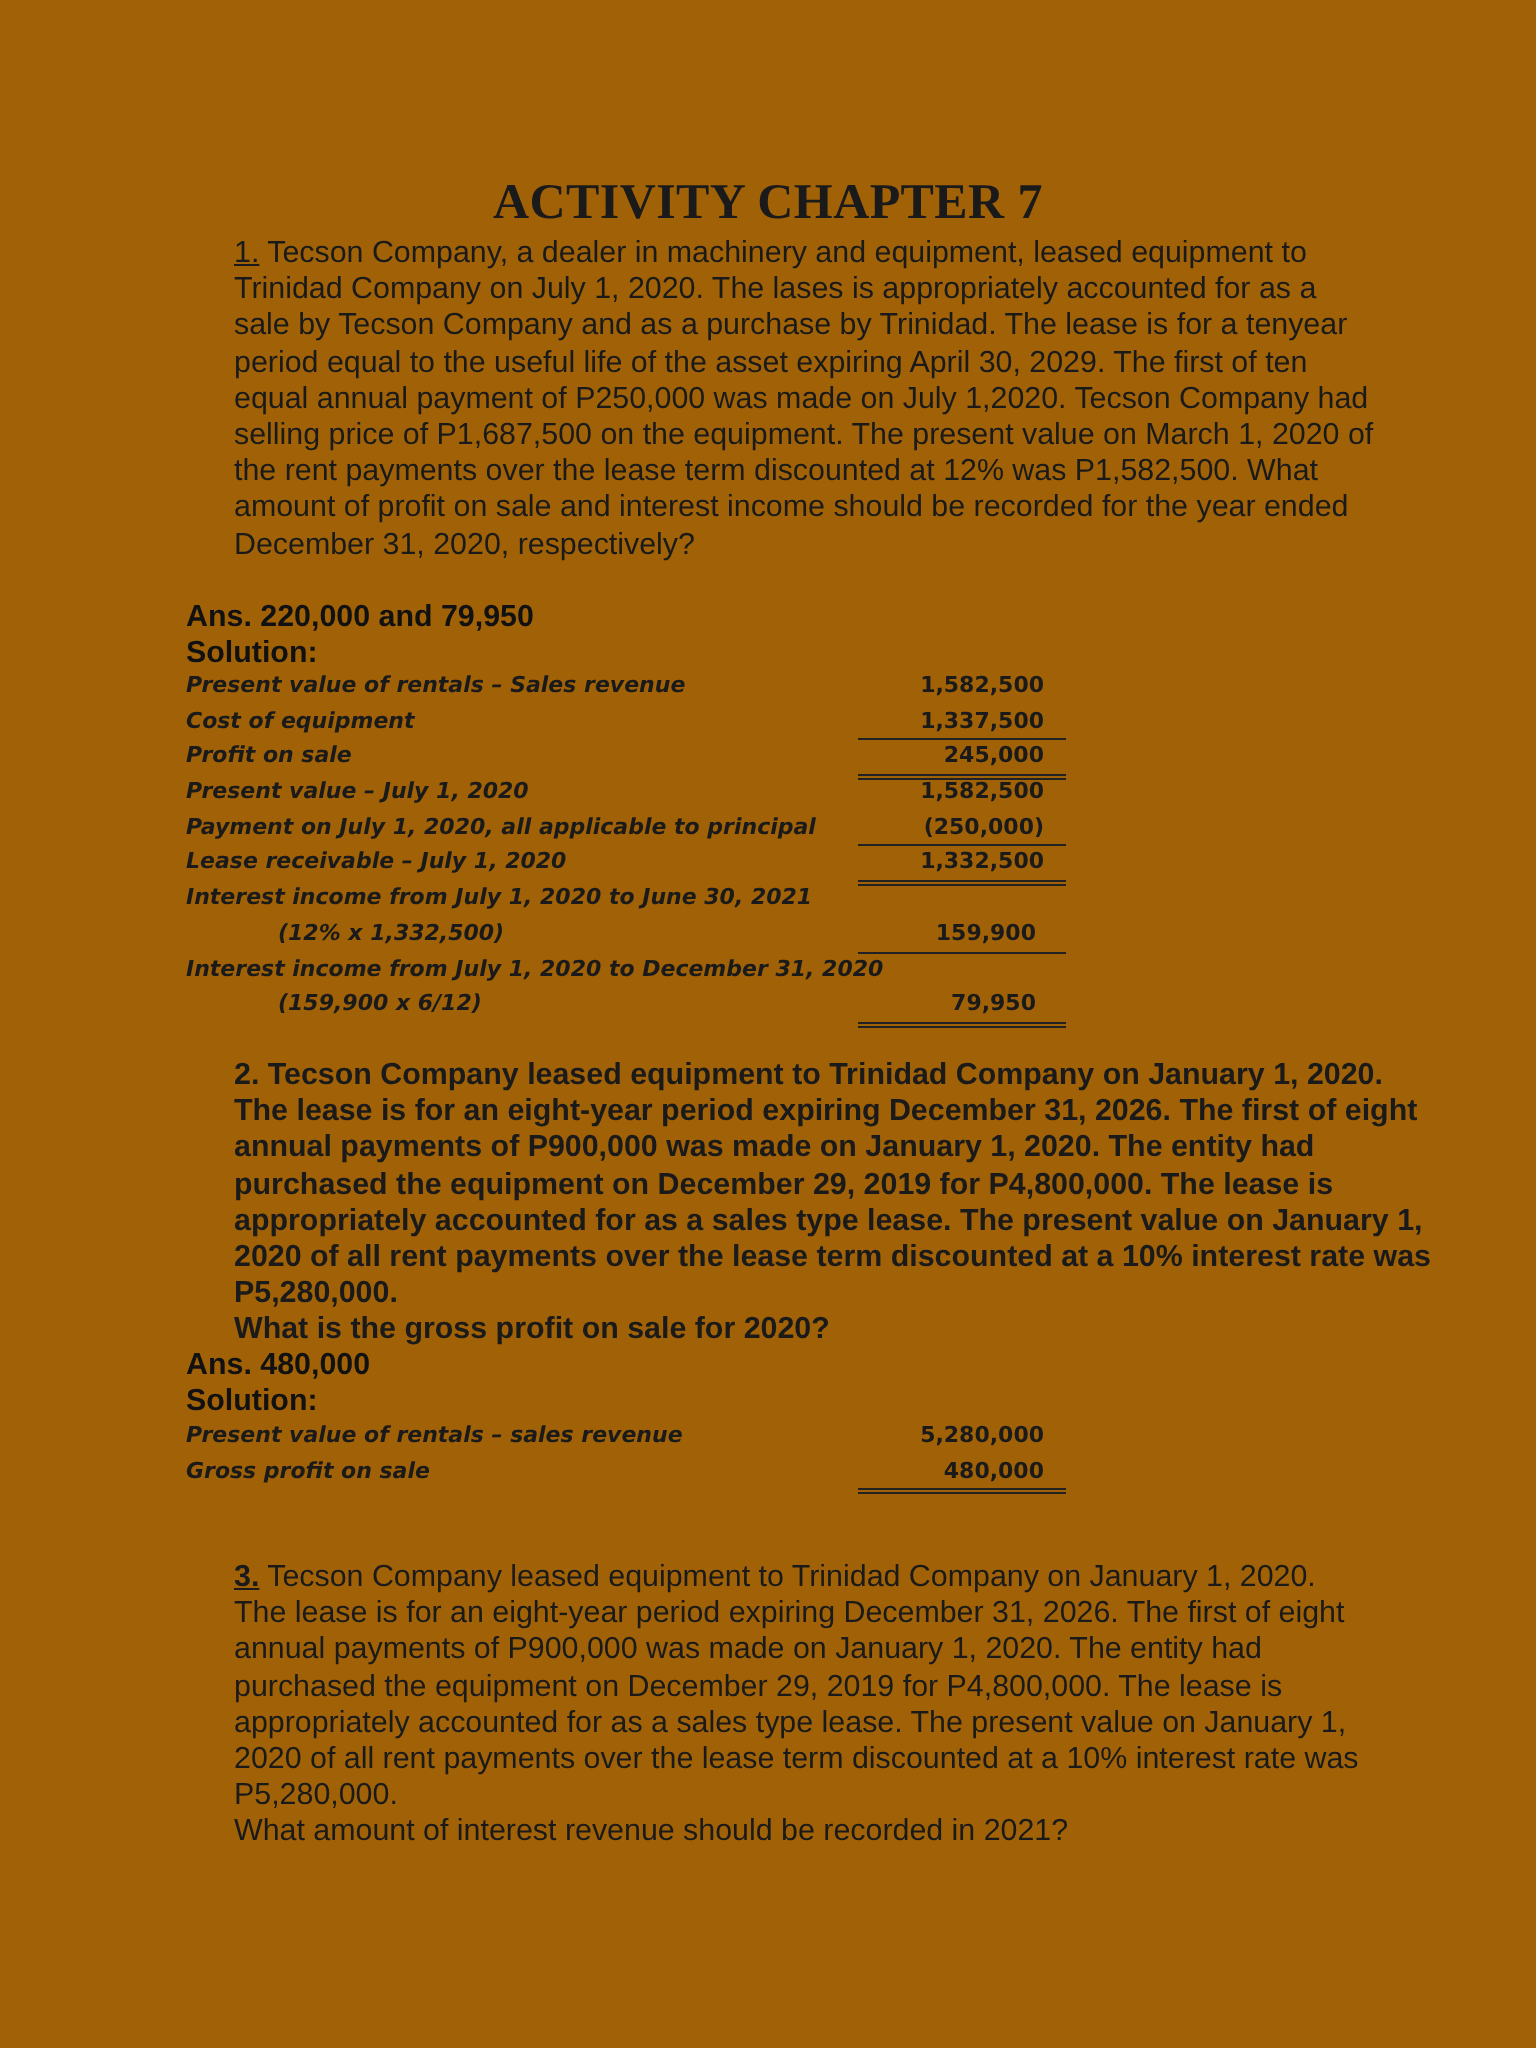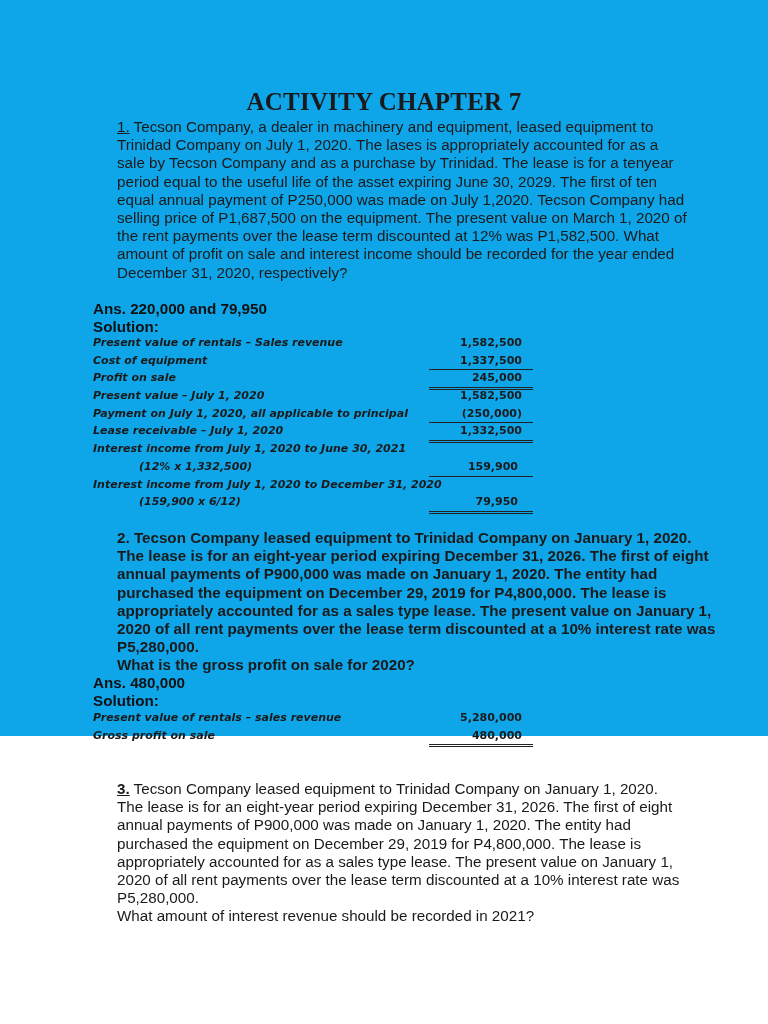--- a/index.html
+++ b/index.html
@@ -1,17 +1,17 @@
 <!DOCTYPE html>
 <html><head>
   <meta charset="utf-8">
   <style>
     html, body { margin: 0; padding: 0; background: #ffffff; }
     body { width: 768px; height: 1024px; position: relative; overflow: hidden; color: #1a1a1a; }
-    .page { position: absolute; left: 0; top: 0; width: 768px; height: 736px; background: #0ea5e9; }
+    .page { position: absolute; left: 0; top: 0; width: 768px; height: 1024px; background: #a16207; }
     .title {
       position: absolute; left: 0; top: 86px; width: 768px; text-align: center;
       font-family: "Liberation Serif", "DejaVu Serif", serif; font-weight: bold;
       font-size: 25px; letter-spacing: 0.2px; color: #1a1a1a; line-height: 32px;
     }
     .para {
       position: absolute; left: 93px; width: 600px;
       font-family: "Liberation Sans", "DejaVu Sans", sans-serif;
       font-size: 15.2px; line-height: 18.2px; color: #1a1a1a; margin-left: 24px;
     }
@@ -39,21 +39,21 @@
 <body>
 
 <div class="page">
 
   <div class="title">ACTIVITY CHAPTER 7</div>
 
   <div class="para" style="top:118px;">
     <span class="line"><span class="u">1.</span><span> Tecson Company, a dealer in machinery and equipment, leased equipment to</span></span>
     <span class="line">Trinidad Company on July 1, 2020. The lases is appropriately accounted for as a</span>
     <span class="line">sale by Tecson Company and as a purchase by Trinidad. The lease is for a tenyear</span>
-    <span class="line">period equal to the useful life of the asset expiring June 30, 2029. The first of ten</span>
+    <span class="line">period equal to the useful life of the asset expiring April 30, 2029. The first of ten</span>
     <span class="line">equal annual payment of P250,000 was made on July 1,2020. Tecson Company had</span>
     <span class="line">selling price of P1,687,500 on the equipment. The present value on March 1, 2020 of</span>
     <span class="line">the rent payments over the lease term discounted at 12% was P1,582,500. What</span>
     <span class="line">amount of profit on sale and interest income should be recorded for the year ended</span>
     <span class="line">December 31, 2020, respectively?</span>
   </div>
 
   <div class="ans" style="top:300px;">Ans. 220,000 and 79,950</div>
   <div class="ans" style="top:318px;">Solution:</div>
 

